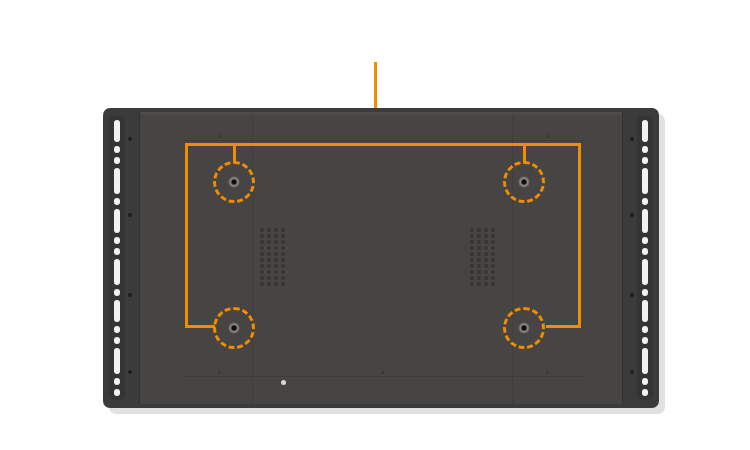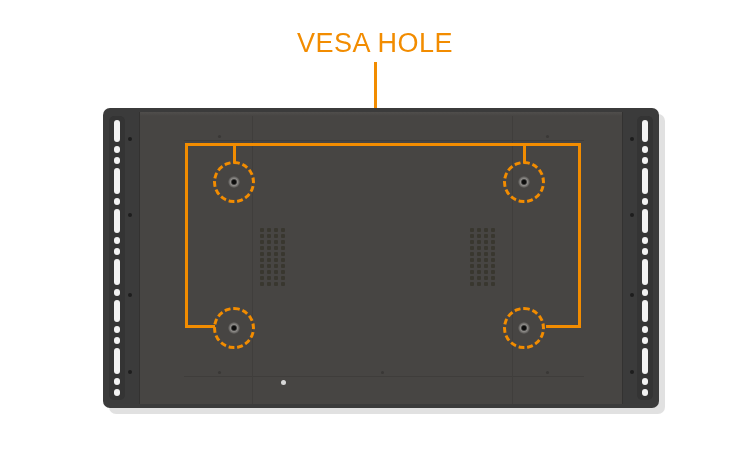--- a/index.html
+++ b/index.html
@@ -198,21 +198,20 @@
     height: 12px;
     border-radius: 50%;
     background: radial-gradient(circle at 50% 50%, #0d0d0d 0%, #0d0d0d 22%, #8d8b88 42%, #4a4846 72%, #434140 100%);
   }
 </style>
 </head>
 <body>
 
 <div id="stage">
 
-  <div class="annotation-label">VESA HOLE</div>
   <div class="leader-line"></div>
 
   <div class="monitor">
     <div class="monitor-shadow"></div>
 
     <div class="monitor-frame">
 
       <div class="monitor-panel">
         <div class="panel-sheen"></div>
         <div class="panel-seam-top"></div>

